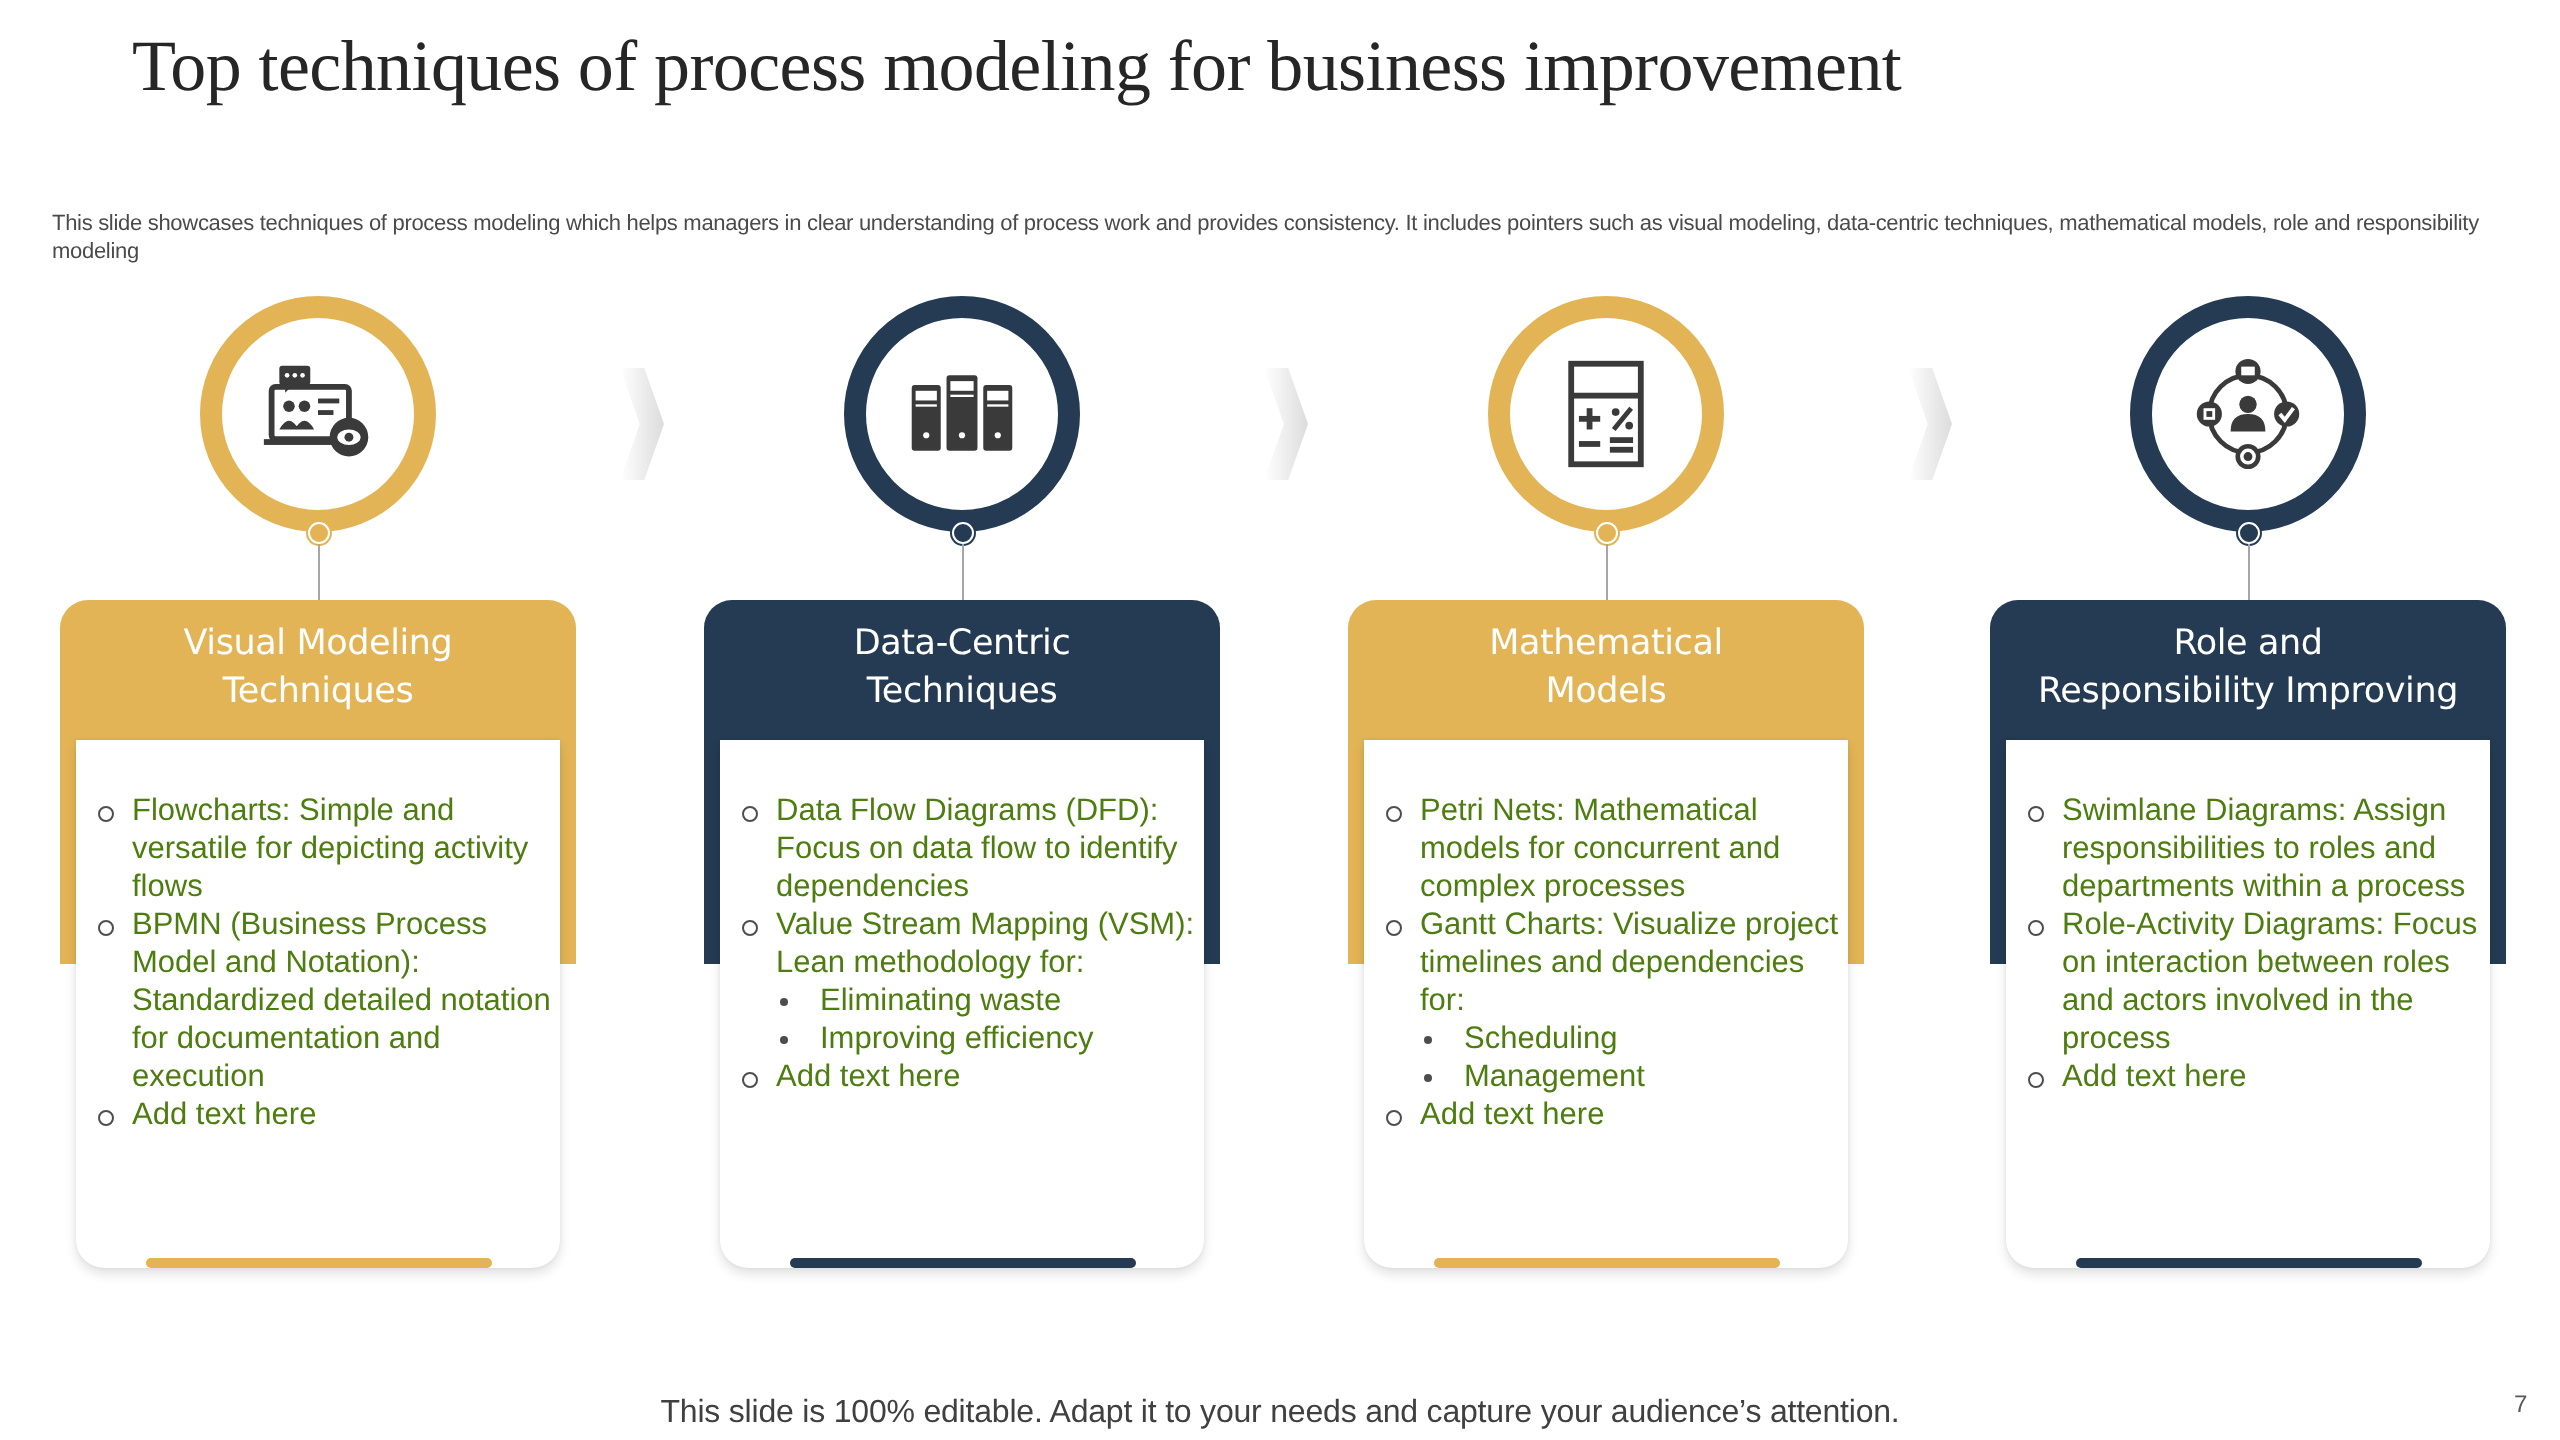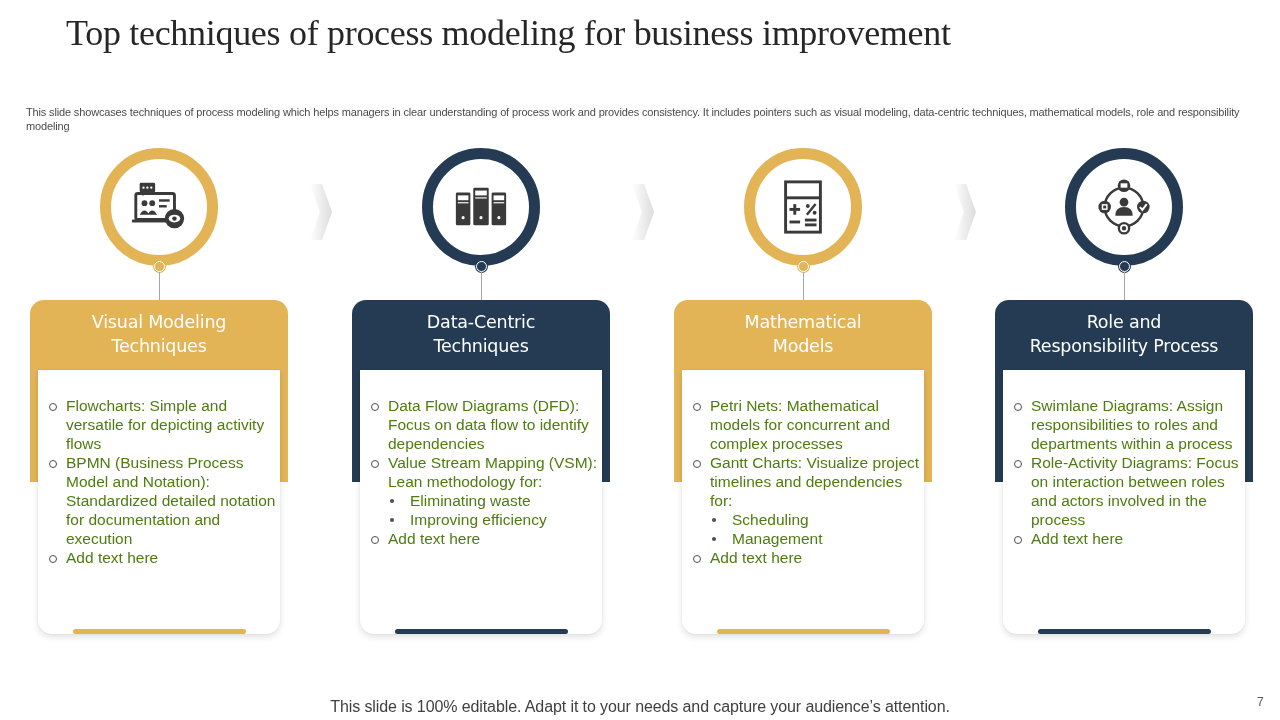--- a/index.html
+++ b/index.html
@@ -215,21 +215,21 @@
         <polyline points="46.5,30 49,33 53.5,27" fill="none" stroke="#fff" stroke-width="2"></polyline>
       <circle cx="30" cy="52" r="6.5" fill="#3a3a3a"></circle>
         <circle cx="30" cy="52" r="3.2" fill="none" stroke="#fff" stroke-width="1.8"></circle>
     </svg>
   </div>
   <div class="ring-dot"></div>
   <div class="connector"></div>
   <div class="card-head"></div>
   <div class="card-title">
     <div>Role and</div>
-    <div>Responsibility Process</div>
+    <div>Responsibility Improving</div>
   </div>
   <div class="card-body"></div>
   <ul class="items">
       <li class="">Swimlane Diagrams: Assign responsibilities to roles and departments within a process</li>
       <li class="">Role-Activity Diagrams: Focus on interaction between roles and actors involved in the process</li>
       <li class="">Add text here</li>
     </ul>
   <div class="card-bottom-bar"></div>
 </div>
 

